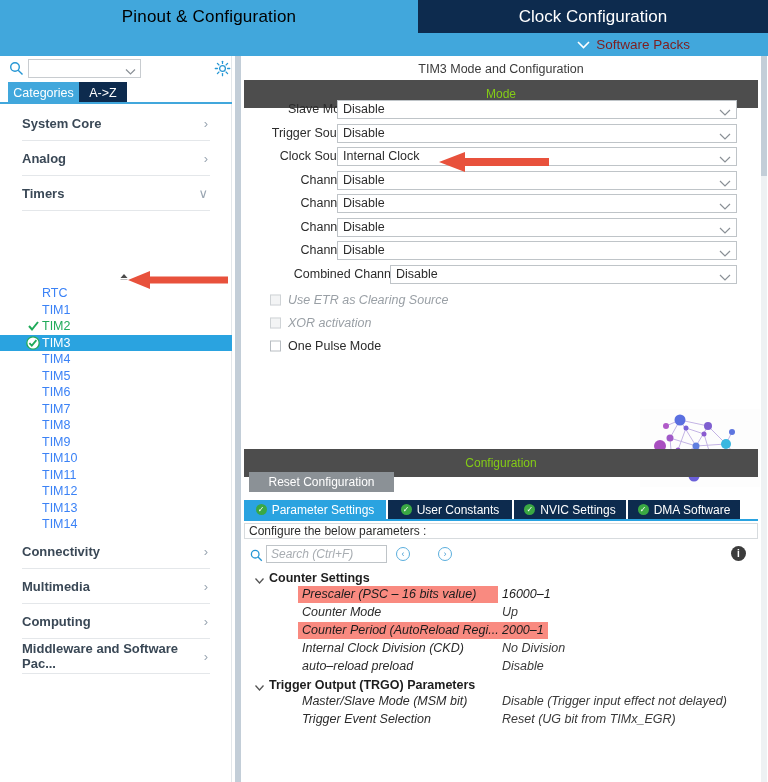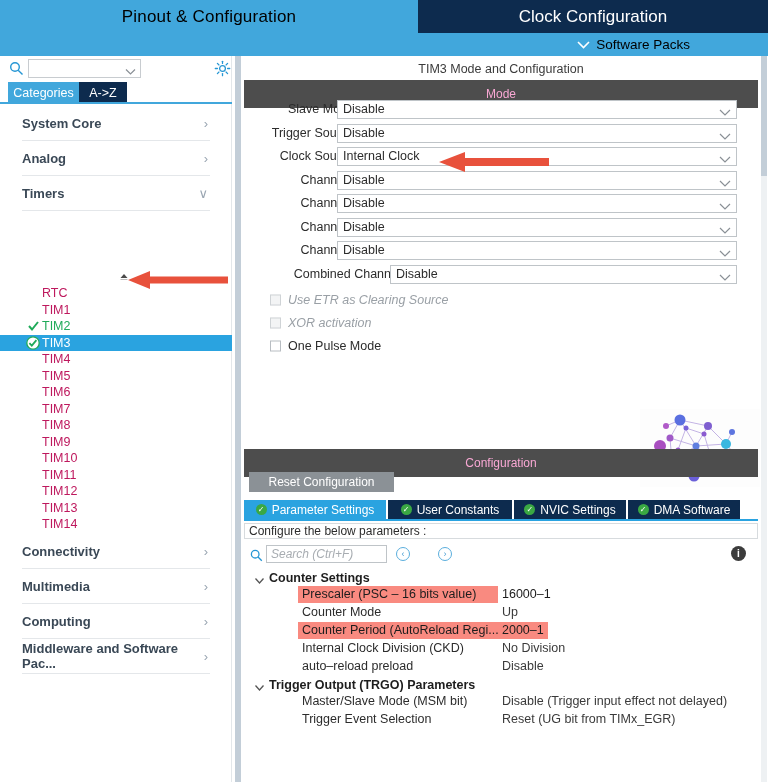--- a/index.html
+++ b/index.html
@@ -24,21 +24,21 @@
     background:#0d2b4e; color:#ffffff;
     font-size:17px; display:flex; align-items:center; justify-content:center;
   }
   .softpacks-bar {
     position:absolute; left:0; top:33px; width:768px; height:23px;
     background:#41a7dc;
   }
   .softpacks {
     position:absolute; right:78px; top:0; height:23px;
     display:flex; align-items:center; gap:6px;
-    color:#000000; font-size:13.5px;
+    color:#7f1d1d; font-size:13.5px;
   }
   .chev-sp { font-size:12px; line-height:1; }
 
   
   .sidebar {
     position:absolute; left:0; top:56px; width:232px; height:726px;
     background:#ffffff; border-right:1px solid #e3e7ea;
   }
   .search-row {
     position:absolute; left:0; top:0; width:232px; height:26px;
@@ -83,21 +83,21 @@
   }
 
   .tree-wrap { position:absolute; left:0; top:205px; width:232px; height:245px; }
   .spin-up {
     position:absolute; left:118px; top:8px; width:12px; height:12px;
     color:#666;
   }
   .tim-list { position:absolute; left:0; top:24px; width:232px; }
   .tim-item {
     position:relative; height:16.5px; display:flex; align-items:center;
-    padding-left:42px; font-size:12.5px; color:#be185d;
+    padding-left:42px; font-size:12.5px; color:#3b82f6;
   }
   .tim-item.chk { color:#1faa59; }
   .tim-item.sel { background:#2aa3e0; color:#ffffff; }
   .tick {
     position:absolute; left:28px; top:50%; transform:translateY(-50%);
     width:11px; height:11px; color:#1faa59;
   }
   .tick-circle {
     position:absolute; left:26px; top:50%; transform:translateY(-50%);
     width:14px; height:14px;
@@ -120,21 +120,21 @@
     position:absolute; left:244px; top:56px; width:524px; height:726px;
     background:#ffffff;
   }
   .panel-title {
     position:absolute; left:0; top:4px; width:514px; height:18px;
     display:flex; align-items:center; justify-content:center;
     font-size:12.5px; color:#3b3b3b;
   }
   .sec-head {
     position:absolute; left:0; width:514px; height:28px;
-    background:#4d4d4d; color:#f9a8d4;
+    background:#4d4d4d; color:#84cc16;
     font-size:12px; display:flex; align-items:center; justify-content:center;
   }
   #mode-head { top:24px; }
   #conf-head { top:393px; }
 
   .mode-body { position:absolute; left:0; top:44px; width:514px; }
   .mrow { position:relative; height:23.5px; }
   .mrow .ml {
     position:absolute; top:2px; font-size:12.5px; color:#2c2c2c;
     text-align:right;
@@ -210,21 +210,21 @@
     position:absolute; left:487px; top:2px; width:15px; height:15px;
     border-radius:50%; background:#3c3c3c; color:#fff;
     font-size:10px; font-weight:bold;
     display:flex; align-items:center; justify-content:center;
   }
 
   .ptree { position:absolute; left:0; top:513px; width:514px; }
   .grp { position:relative; height:17px; display:flex; align-items:center; padding-left:11px; }
   .grp .gch { position:absolute; left:10px; top:3px; width:11px; height:11px; color:#555; }
   .grp .gl { padding-left:14px; font-size:12.5px; color:#1d1d1d; font-weight:bold; }
-  .prow { position:relative; height:18px; }
+  .prow { position:relative; height:18px;font-style:italic; }
   .prow .pn {
     position:absolute; left:58px; top:1px; font-size:12.5px; color:#2c2c2c;
     white-space:nowrap;
   }
   .prow .pv {
     position:absolute; left:258px; top:1px; font-size:12.5px; color:#3a3a3a;
     white-space:nowrap;
   }
   .prow.hl .hlbox {
     position:absolute; left:54px; top:0px; height:17px; background:#f98a80;

